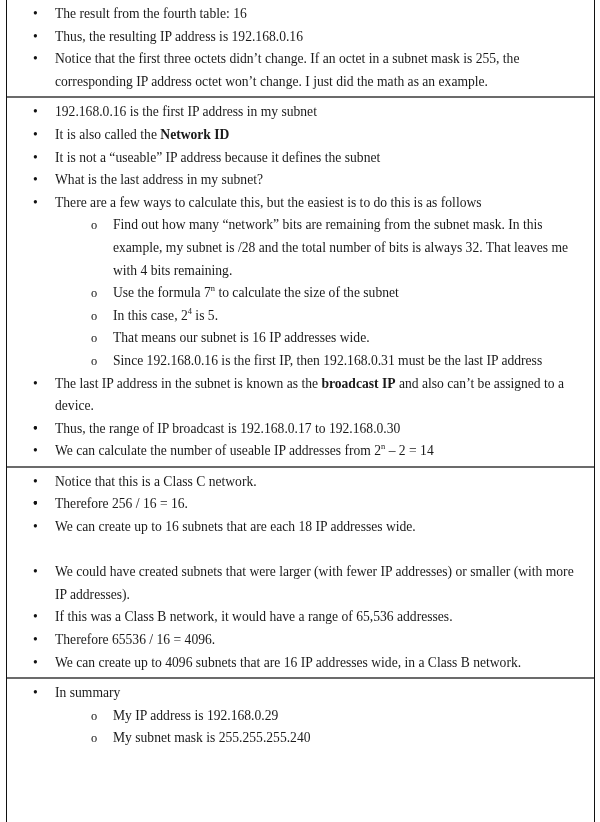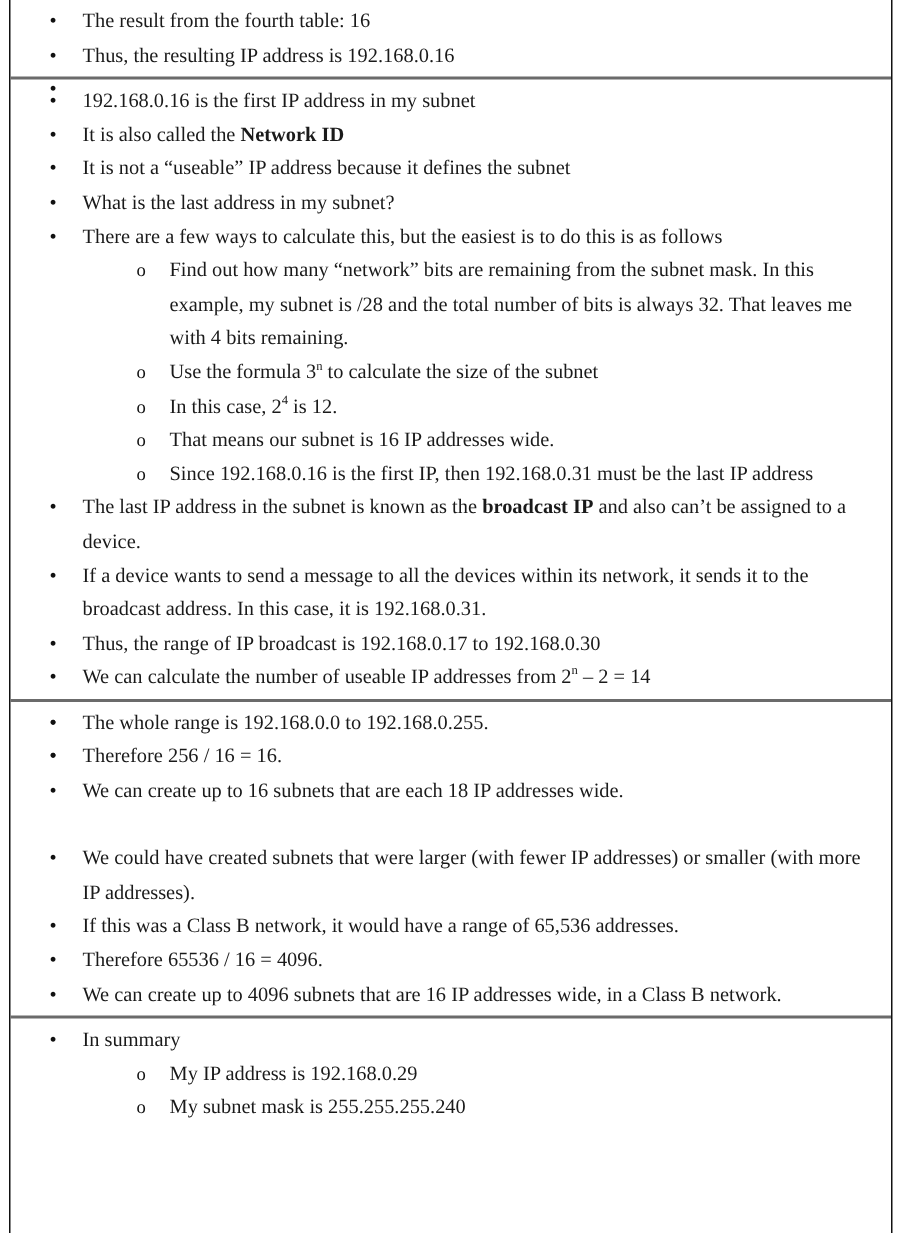--- a/index.html
+++ b/index.html
@@ -113,20 +113,21 @@
         <li class="b1">
           <span class="bullet">•</span>
           <span class="txt">The result from the fourth table: 16</span>
         </li>
         <li class="b1">
           <span class="bullet">•</span>
           <span class="txt">Thus, the resulting IP address is 192.168.0.16</span>
         </li>
         <li class="b1">
           <span class="bullet">•</span>
+          <span class="txt">Notice that the first three octets didn’t change.  If an octet in a subnet mask is 255, the corresponding IP address octet won’t change.  I just did the math as an example.</span>
         </li>
       </ul>
     </div>
 
     <div class="section sec-pad-top sec-pad-bot">
       <ul class="lvl1">
         <li class="b1">
           <span class="bullet">•</span>
           <span class="txt">192.168.0.16 is the first IP address in my subnet</span>
         </li>
@@ -147,63 +148,62 @@
           <span class="txt">There are a few ways to calculate this, but the easiest is to do this is as follows</span>
         </li>
       </ul>
       <ul class="lvl2">
         <li class="b2">
           <span class="bullet">o</span>
           <span class="txt">Find out how many “network” bits are remaining from the subnet mask.  In this example, my subnet is /28 and the total number of bits is always 32.  That leaves me with 4 bits remaining.</span>
         </li>
         <li class="b2">
           <span class="bullet">o</span>
-          <span class="txt">Use the formula 3</span><sup>n</sup><span class="txt"> to calculate the size of the subnet</span>
-        </li>
-        <li class="b2">
-          <span class="bullet">o</span>
-          <span class="txt">In this case, 2</span><sup>4</sup><span class="txt"> is 12.</span>
+          <span class="txt">Use the formula 7</span><sup>n</sup><span class="txt"> to calculate the size of the subnet</span>
+        </li>
+        <li class="b2">
+          <span class="bullet">o</span>
+          <span class="txt">In this case, 2</span><sup>4</sup><span class="txt"> is 5.</span>
         </li>
         <li class="b2">
           <span class="bullet">o</span>
           <span class="txt">That means our subnet is 16 IP addresses wide.</span>
         </li>
         <li class="b2">
           <span class="bullet">o</span>
           <span class="txt">Since 192.168.0.16 is the first IP, then 192.168.0.31 must be the last IP address</span>
         </li>
       </ul>
       <ul class="lvl1">
         <li class="b1">
           <span class="bullet">•</span>
           <span class="txt">The last IP address in the subnet is known as the </span><span class="b">broadcast IP</span><span class="txt"> and also can’t be assigned to a device.</span>
         </li>
         <li class="b1">
           <span class="bullet">•</span>
-          <span class="txt">If a device wants to send a message to all the devices within its network, it sends it to the broadcast address.  In this case, it is 192.168.0.31.</span>
         </li>
         <li class="b1">
           <span class="bullet">•</span>
           <span class="txt">Thus, the range of IP broadcast is 192.168.0.17 to 192.168.0.30</span>
         </li>
         <li class="b1">
           <span class="bullet">•</span>
           <span class="txt">We can calculate the number of useable IP addresses from 2</span><sup>n</sup><span class="txt"> – 2 = 14</span>
         </li>
       </ul>
     </div>
 
     <div class="section sec-pad-top sec-pad-bot">
       <ul class="lvl1">
         <li class="b1">
           <span class="bullet">•</span>
-        </li>
-        <li class="b1">
-          <span class="bullet">•</span>
-          <span class="txt">The whole range is 192.168.0.0 to 192.168.0.255.</span>
+          <span class="txt">Notice that this is a Class C network.</span>
+        </li>
+        <li class="b1">
+          <span class="bullet">•</span>
         </li>
         <li class="b1">
           <span class="bullet">•</span>
         </li>
         <li class="b1">
           <span class="bullet">•</span>
           <span class="txt">Therefore 256 / 16 = 16.</span>
         </li>
         <li class="b1">
           <span class="bullet">•</span>

